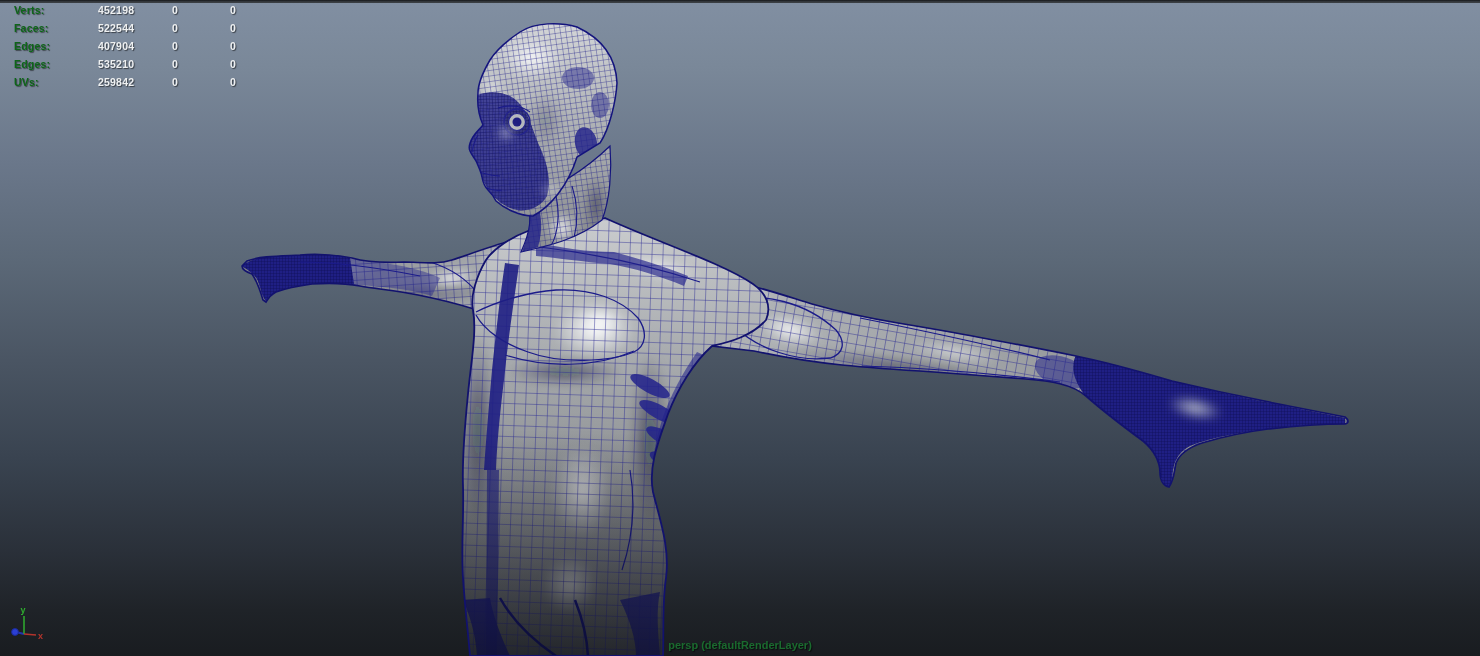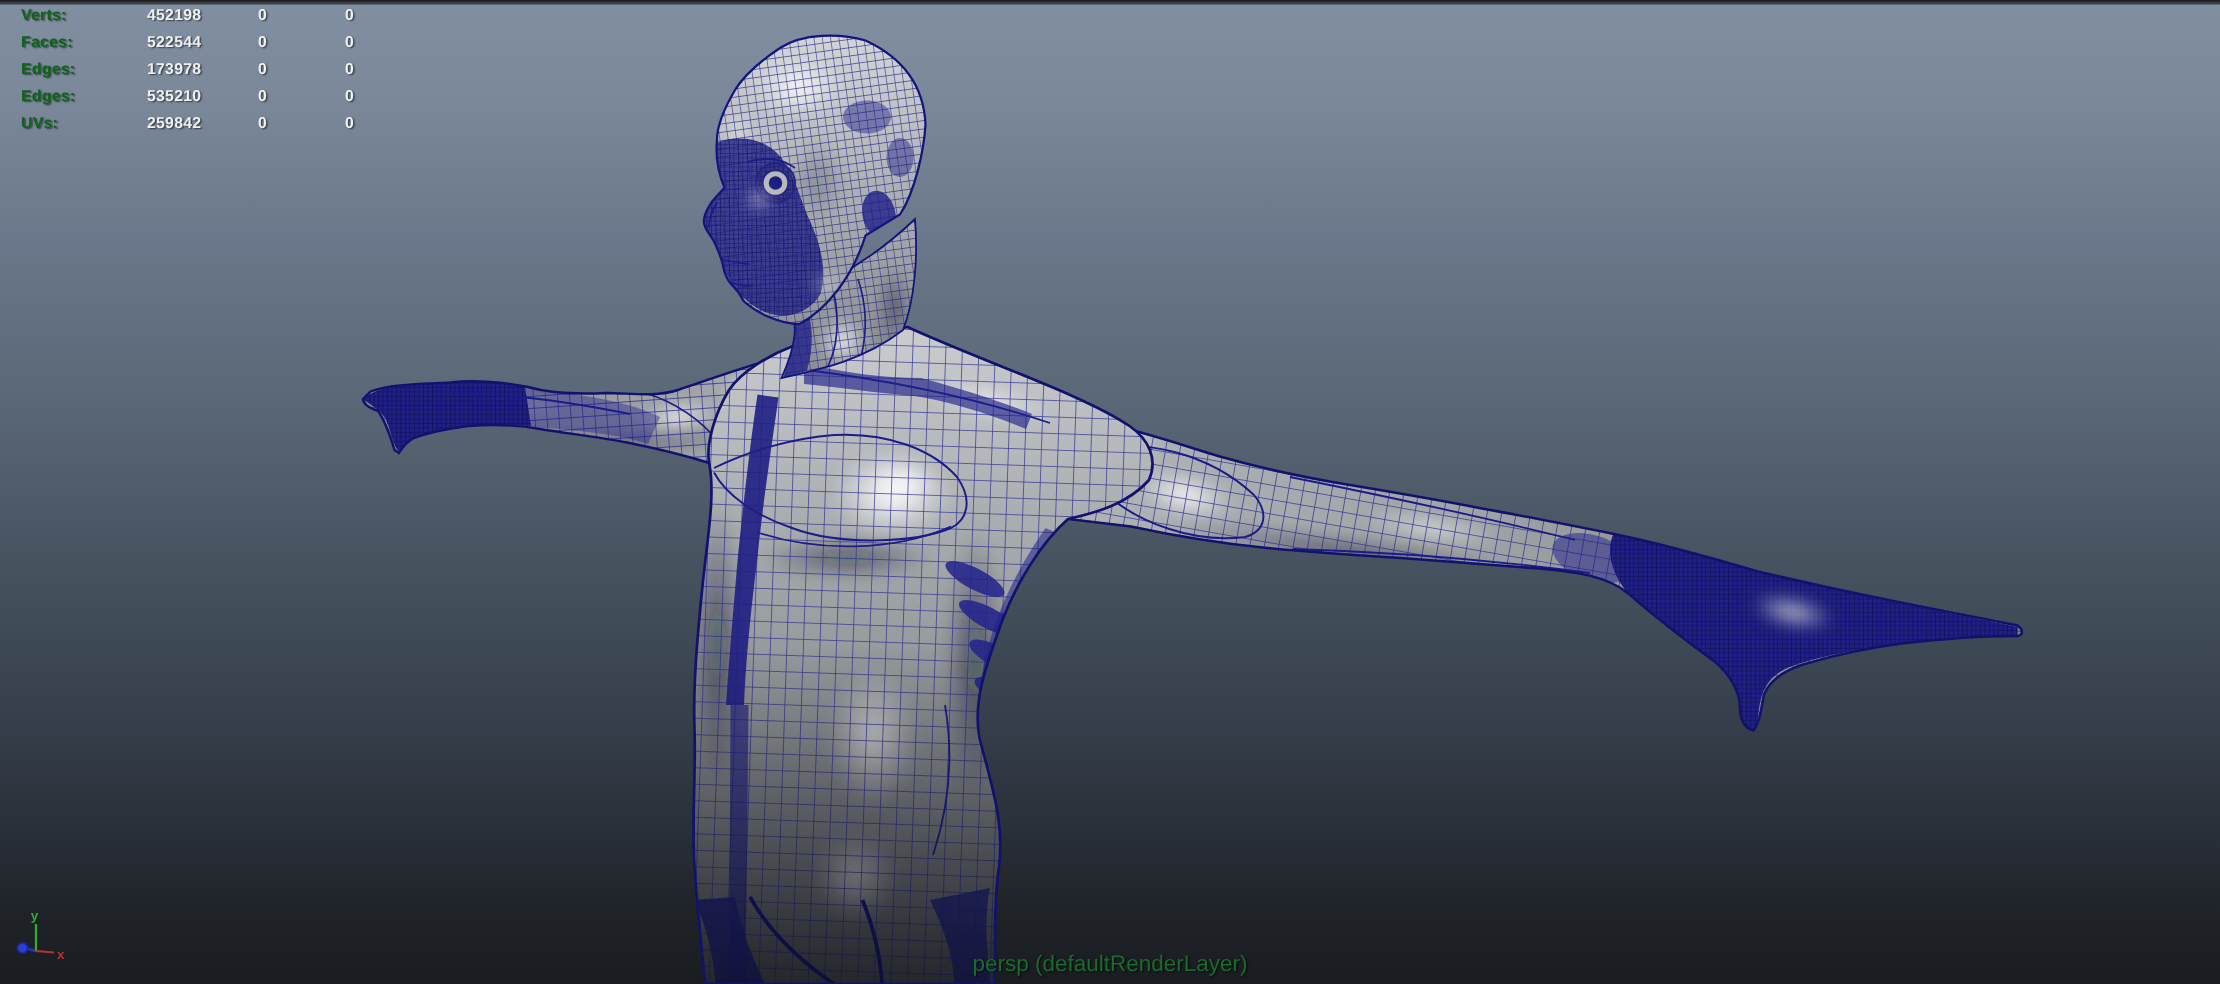--- a/index.html
+++ b/index.html
@@ -12,21 +12,21 @@
   .hud{position:absolute;top:2px;left:14px;width:270px;z-index:6;}
   .hud-row{position:relative;height:18px;}
   .hud-label,.hud-v{position:absolute;top:2px;font-weight:bold;font-size:10.5px;line-height:12px;
     letter-spacing:.2px;white-space:pre;}
   .hud-label{left:0;color:#0d6618;text-shadow:1px 1px 1px rgba(0,0,0,.5);}
   .hud-v{color:#eef0f1;text-shadow:1px 1px 1px rgba(0,0,0,.55);}
   .hud-v1{left:84px;}
   .hud-v2{left:158px;}
   .hud-v3{left:216px;}
   .camera-label{position:absolute;bottom:5px;left:50%;transform:translateX(-50%);
-    font-weight:normal;font-size:15px;color:#1a6a2e;z-index:6;white-space:pre;
+    font-weight:bold;font-size:11px;color:#1a6a2e;z-index:6;white-space:pre;
     text-shadow:1px 1px 1px rgba(0,0,0,.6);}
   .axis-gizmo{position:absolute;left:4px;bottom:4px;z-index:6;}
   .axis-gizmo text{font-family:"Liberation Sans",sans-serif;font-weight:bold;font-size:9px;}
 </style>
 </head>
 <body>
 
 <div class="viewport">
   <div class="top-strip"></div>
 
@@ -225,21 +225,21 @@
       <span class="hud-v hud-v3">0</span>
     </div>
     <div class="hud-row">
       <span class="hud-label">Faces:</span>
       <span class="hud-v hud-v1">522544</span>
       <span class="hud-v hud-v2">0</span>
       <span class="hud-v hud-v3">0</span>
     </div>
     <div class="hud-row">
       <span class="hud-label">Edges:</span>
-      <span class="hud-v hud-v1">173978</span>
+      <span class="hud-v hud-v1">407904</span>
       <span class="hud-v hud-v2">0</span>
       <span class="hud-v hud-v3">0</span>
     </div>
     <div class="hud-row">
       <span class="hud-label">Edges:</span>
       <span class="hud-v hud-v1">535210</span>
       <span class="hud-v hud-v2">0</span>
       <span class="hud-v hud-v3">0</span>
     </div>
     <div class="hud-row">

